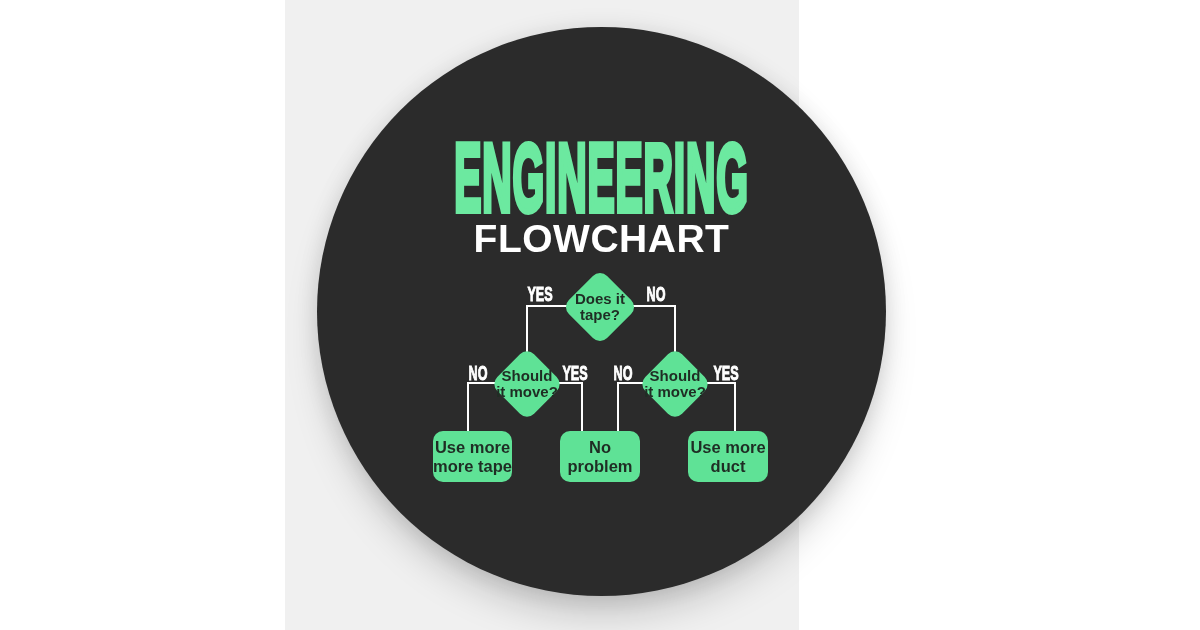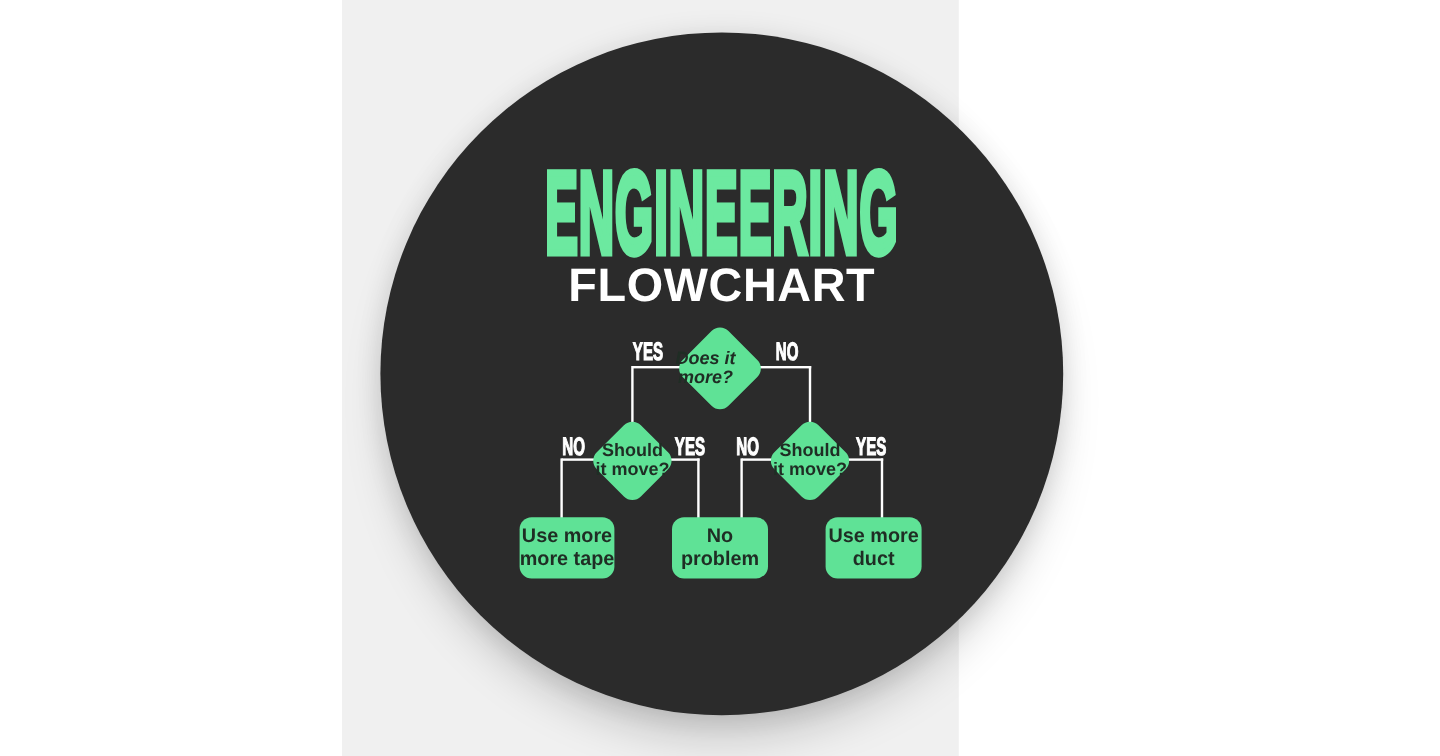--- a/index.html
+++ b/index.html
@@ -31,21 +31,21 @@
   .title2 span { display:inline-block; white-space:nowrap; font-weight:bold;
     font-size:39px; letter-spacing:0.5px; color:#ffffff; }
   .ln { position:absolute; background:var(--line-white); }
   .diamond { position:absolute; background:var(--green); border-radius:10px; transform:rotate(45deg); }
   .d1 { left:256px; top:253px; width:54px; height:54px; }
   .d2 { left:184px; top:331px; width:52px; height:52px; }
   .d3 { left:332px; top:331px; width:52px; height:52px; }
   .ntext { position:absolute; width:110px; text-align:center; font-weight:bold;
     color:var(--text-dark); font-size:15px; line-height:16px; z-index:3; }
   .ntext span { display:block; }
-  .t1 { left:216px; top:264px;font-style:italic; } .t2 { left:155px; top:341px; } .t3 { left:303px; top:341px; }
+  .t1 { left:228px; top:264px; } .t2 { left:155px; top:341px; } .t3 { left:303px; top:341px; }
   .rbox { position:absolute; background:var(--green); border-radius:10px; z-index:2;
     display:flex; flex-direction:column; align-items:center; justify-content:center;
     font-weight:bold; font-size:16.5px; line-height:19px; color:var(--text-dark); text-align:right; }
   .b1 { left:116px; top:404px; width:79px; height:51px; }
   .b2 { left:243px; top:404px; width:80px; height:51px; }
   .b3 { left:371px; top:404px; width:80px; height:51px; }
   .yn { position:absolute; z-index:3; color:#fff; font-weight:bold; font-size:21px;
     -webkit-text-stroke:1px #fff; white-space:nowrap;
     transform:translate(-50%,-50%) scale(0.6,1); }
   .l1{left:210px;top:278px;width:74px;height:2px;} .l2{left:283px;top:278px;width:76px;height:2px;}
@@ -83,21 +83,21 @@
         <div class="ln l10"></div>
         <div class="ln l11"></div>
         <div class="ln l12"></div>
 
         <div class="diamond d1"></div>
         <div class="diamond d2"></div>
         <div class="diamond d3"></div>
 
         <div class="ntext t1">
           <span>Does it</span>
-          <span>more?</span>
+          <span>tape?</span>
         </div>
         <div class="ntext t2">
           <span>Should</span>
           <span>it move?</span>
         </div>
         <div class="ntext t3">
           <span>Should</span>
           <span>it move?</span>
         </div>
 

